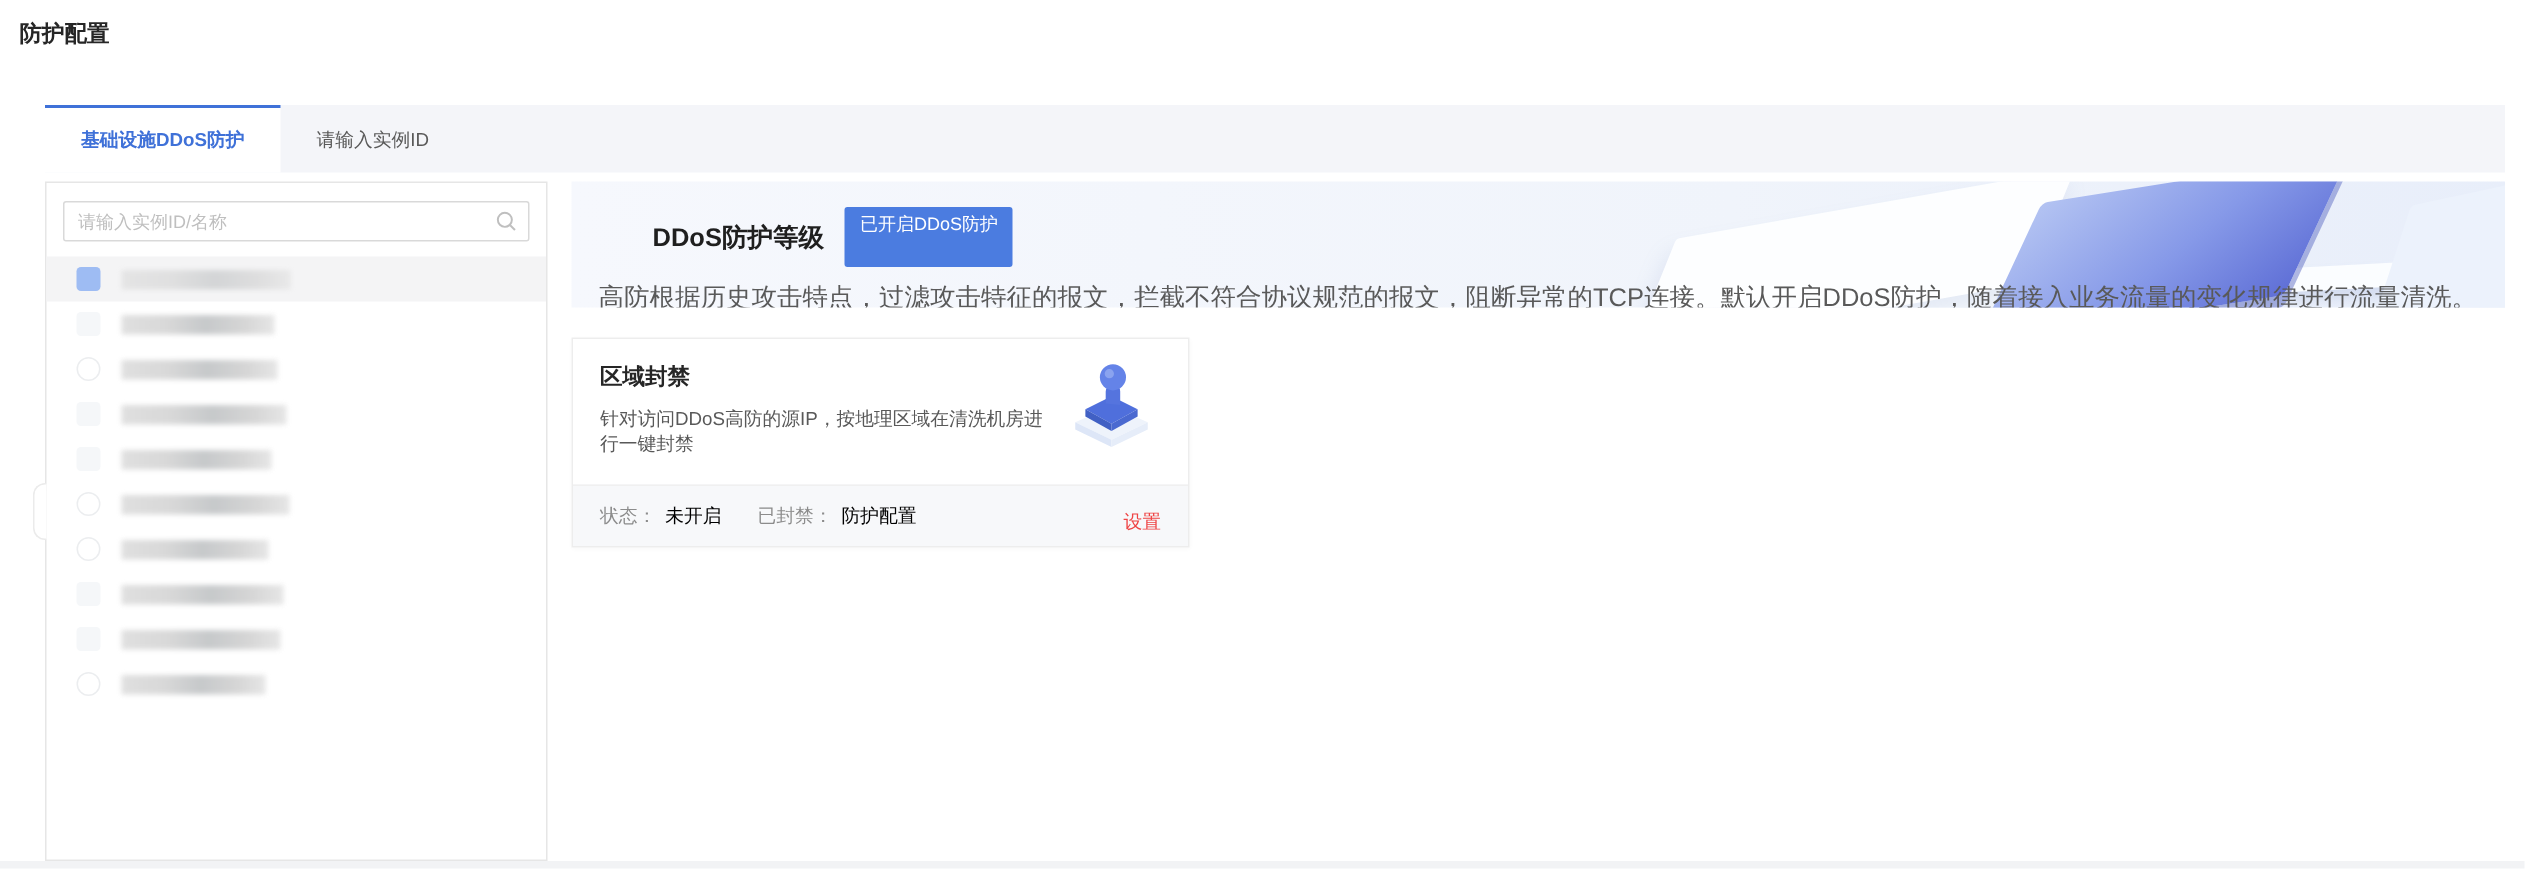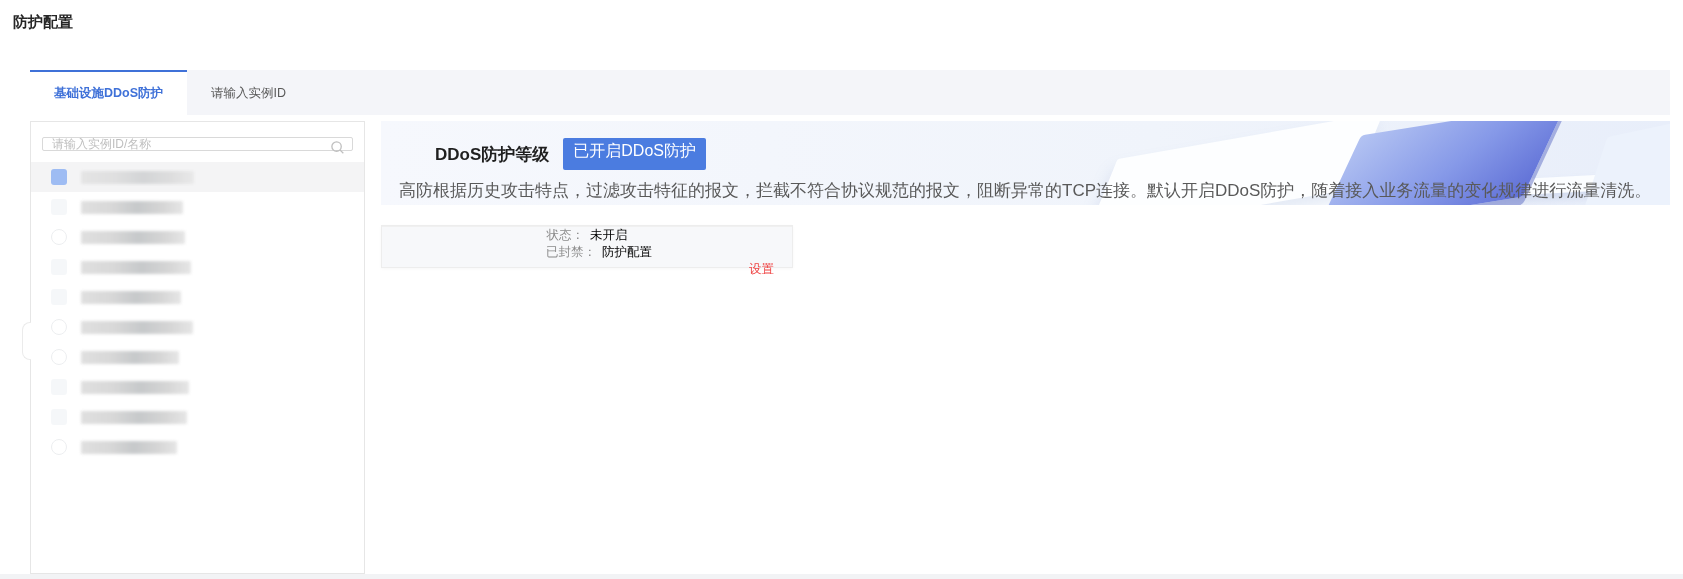--- a/index.html
+++ b/index.html
@@ -16,21 +16,21 @@
     color:#595959; cursor:pointer; border-top:2px solid transparent; }
   .tab.active { background:#fff; color:#3f71d8; border-top:2px solid #3f71d8; font-weight:bold; }
 
   .content { position:relative; display:flex; margin-top:6px; }
 
   
   .panel { position:relative; width:335px; height:453px; border:1px solid #e6e6e6; background:#fff; flex:none; }
   .panel-handle { position:absolute; left:-9px; top:200px; width:9px; height:38px; background:#fff;
     border:1px solid #ebebeb; border-right:none; border-radius:8px 0 0 8px; }
   .search-wrap { position:relative; margin:12px 11px 0 11px; }
-  .search-input { width:100%; height:14px; border:1px solid #d9d9d9; border-radius:2px;
+  .search-input { width:100%; height:27px; border:1px solid #d9d9d9; border-radius:2px;
     font-size:12px; padding:0 28px 0 9px; color:#333; outline:none; }
   .search-input::placeholder { color:#bfbfbf; }
   .search-icon { position:absolute; right:8px; top:6px; width:15px; height:15px; }
 
   .instance-list { margin-top:10px; }
   .instance-row { display:flex; align-items:center; height:30px; padding-left:20px; cursor:pointer; }
   .instance-row.selected { background:#f4f4f5; }
   .inst-ctl { width:16px; height:16px; border-radius:3px; background:#edf0f4; flex:none; opacity:.55; }
   .inst-ctl.circle { border-radius:50%; background:#fff; border:1px solid #dcdfe3; }
   .instance-row.selected .inst-ctl { background:#9ebcf3; opacity:1; border:none; border-radius:3px; }
@@ -39,22 +39,22 @@
     filter:blur(1.6px); opacity:.8; }
   .instance-row.selected .redact { opacity:.55; }
 
   
   .main { flex:1; margin-left:16px; position:relative; }
 
   .banner { position:relative; height:84px; overflow:hidden;
     background:linear-gradient(90deg,#f6f8fd 0%,#f0f4fb 60%,#e8eefa 100%); }
   .banner-head { display:flex; align-items:center; padding:17px 0 0 18px; position:relative; z-index:3; }
   .banner-title { font-size:17px; font-weight:bold; color:#1f1f1f;margin-left:36px; }
-  .banner-badge { margin-left:14px; background:#4b7ce0; color:#fff; font-size:16px;
-    padding:3px 10px 8px; border-radius:2px; }
+  .banner-badge { margin-left:14px; background:#4b7ce0; color:#fff; font-size:12px;
+    padding:3px 10px 20px; border-radius:2px; }
   .banner-desc { margin:9px 0 0 18px; font-size:17px; color:#595959; position:relative; z-index:3; }
 
   
   .deco { position:absolute; right:0; top:0; width:560px; height:84px; z-index:1; }
   .deco-slab-left { position:absolute; left:-10px; top:18px; width:270px; height:70px; background:#fdfeff;
     transform:rotate(-10deg) skewX(-32deg); box-shadow:0 10px 14px rgba(130,150,200,.18); border-radius:2px; }
   .deco-tile-blue { position:absolute; left:228px; top:2px; width:208px; height:86px;
     background:linear-gradient(135deg,#b3c3f2 0%,#8699e8 55%,#5f6fd6 100%);
     transform:rotate(-9deg) skewX(-34deg); border-radius:4px; box-shadow:4px 8px 0 rgba(80,95,190,.45); }
   .deco-bar { position:absolute; left:120px; top:62px; width:430px; height:16px; background:#fbfdff;
@@ -62,22 +62,22 @@
   .deco-slab-right { position:absolute; right:-40px; top:8px; width:120px; height:90px; background:#ecf2fc;
     transform:rotate(-12deg) skewX(-30deg); border-radius:3px; }
 
   
   .card { margin-top:20px; width:412px; background:#fff; border:1px solid #ededed;
     box-shadow:0 1px 3px rgba(0,0,0,.03); }
   .card-body { position:relative; padding:16px 18px 18px; min-height:74px; }
   .card-title { font-size:15px; font-weight:bold; color:#262626; }
   .card-desc { margin-top:10px; font-size:12.5px; color:#595959; max-width:300px; }
   .card-icon { position:absolute; right:22px; top:12px; width:58px; height:60px; }
-  .card-footer { display:flex; align-items:center; height:41px; background:#f7f8fa;
-    border-top:1px solid #f0f0f0; padding:0 18px; font-size:12.5px;flex-direction:column; }
+  .card-footer { display:flex; height:41px; background:#f7f8fa;
+    border-top:1px solid #f0f0f0; padding:16px 18px; font-size:12.5px; }
   .kv { display:flex; align-items:center; }
   .kv + .kv { margin-left:24px; }
   .kv .k { color:#8c8c8c; margin-right:6px; }
   .kv .v { color:#000000; }
   .card-action { margin-left:auto; color:#ef4444; cursor:pointer; font-size:12.5px; }
 
   .bottom-strip { position:absolute; left:0; bottom:0; width:1683px; height:5px; background:#f2f3f5; }
 </style>
 </head>
 <body>
@@ -157,20 +157,35 @@
           <div class="deco-slab-right"></div>
         </div>
         <div class="banner-head">
           <span class="banner-title">DDoS防护等级</span>
           <span class="banner-badge">已开启DDoS防护</span>
         </div>
         <div class="banner-desc">高防根据历史攻击特点，过滤攻击特征的报文，拦截不符合协议规范的报文，阻断异常的TCP连接。默认开启DDoS防护，随着接入业务流量的变化规律进行流量清洗。</div>
       </div>
 
       <div class="card">
+        <div class="card-body">
+          <div class="card-title">区域封禁</div>
+          <div class="card-desc">针对访问DDoS高防的源IP，按地理区域在清洗机房进行一键封禁</div>
+          <svg class="card-icon" viewBox="0 0 60 62">
+            <polygon points="30,34 55,45 30,57 5,45" fill="#eef3fb"></polygon>
+            <polygon points="5,45 30,57 30,62 5,50" fill="#dde6f7"></polygon>
+            <polygon points="55,45 30,57 30,62 55,50" fill="#e6edf9"></polygon>
+            <polygon points="30,27 48,36 30,46 12,36" fill="#4f6fdc"></polygon>
+            <polygon points="12,36 30,46 30,51 12,41" fill="#4160c4"></polygon>
+            <polygon points="48,36 30,46 30,51 48,41" fill="#4a69d0"></polygon>
+            <path d="M26,32 L26,24 Q26,20 30,20 L33,20 Q36,20 36,24 L36,33 Z" fill="#5574de"></path>
+            <circle cx="31" cy="14" r="9" fill="#6483e8"></circle>
+            <circle cx="28.5" cy="11.5" r="3.2" fill="#8aa3ef"></circle>
+          </svg>
+        </div>
         <div class="card-footer">
           <span class="kv">
             <span class="k">状态：</span>
             <span class="v">未开启</span>
           </span>
           <span class="kv">
             <span class="k">已封禁：</span>
             <span class="v">防护配置</span>
           </span>
           <span class="card-action">设置</span>

